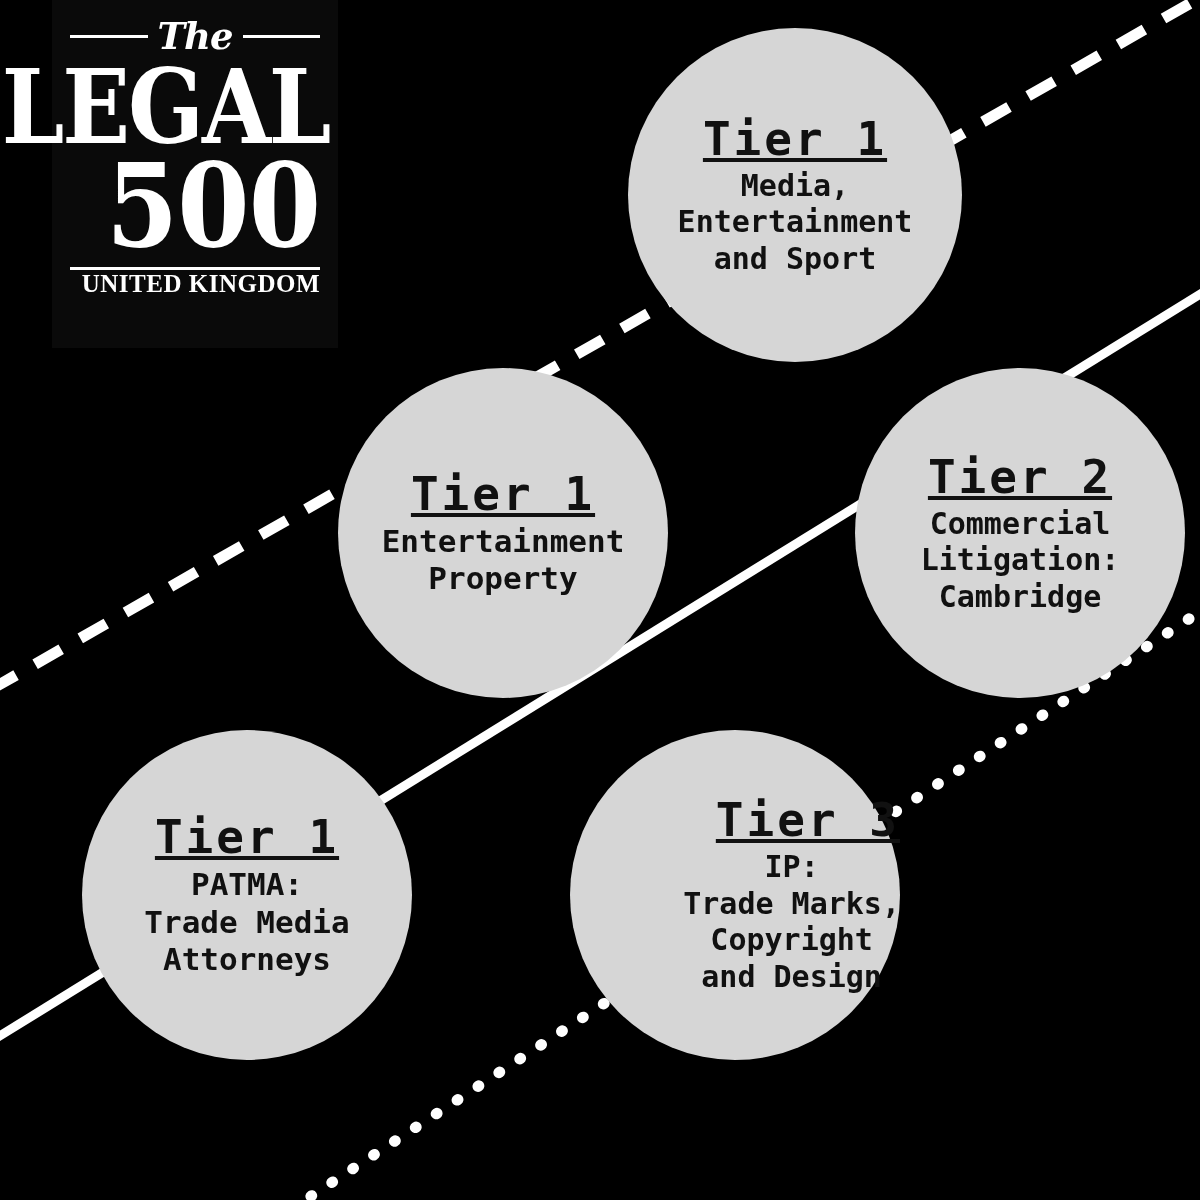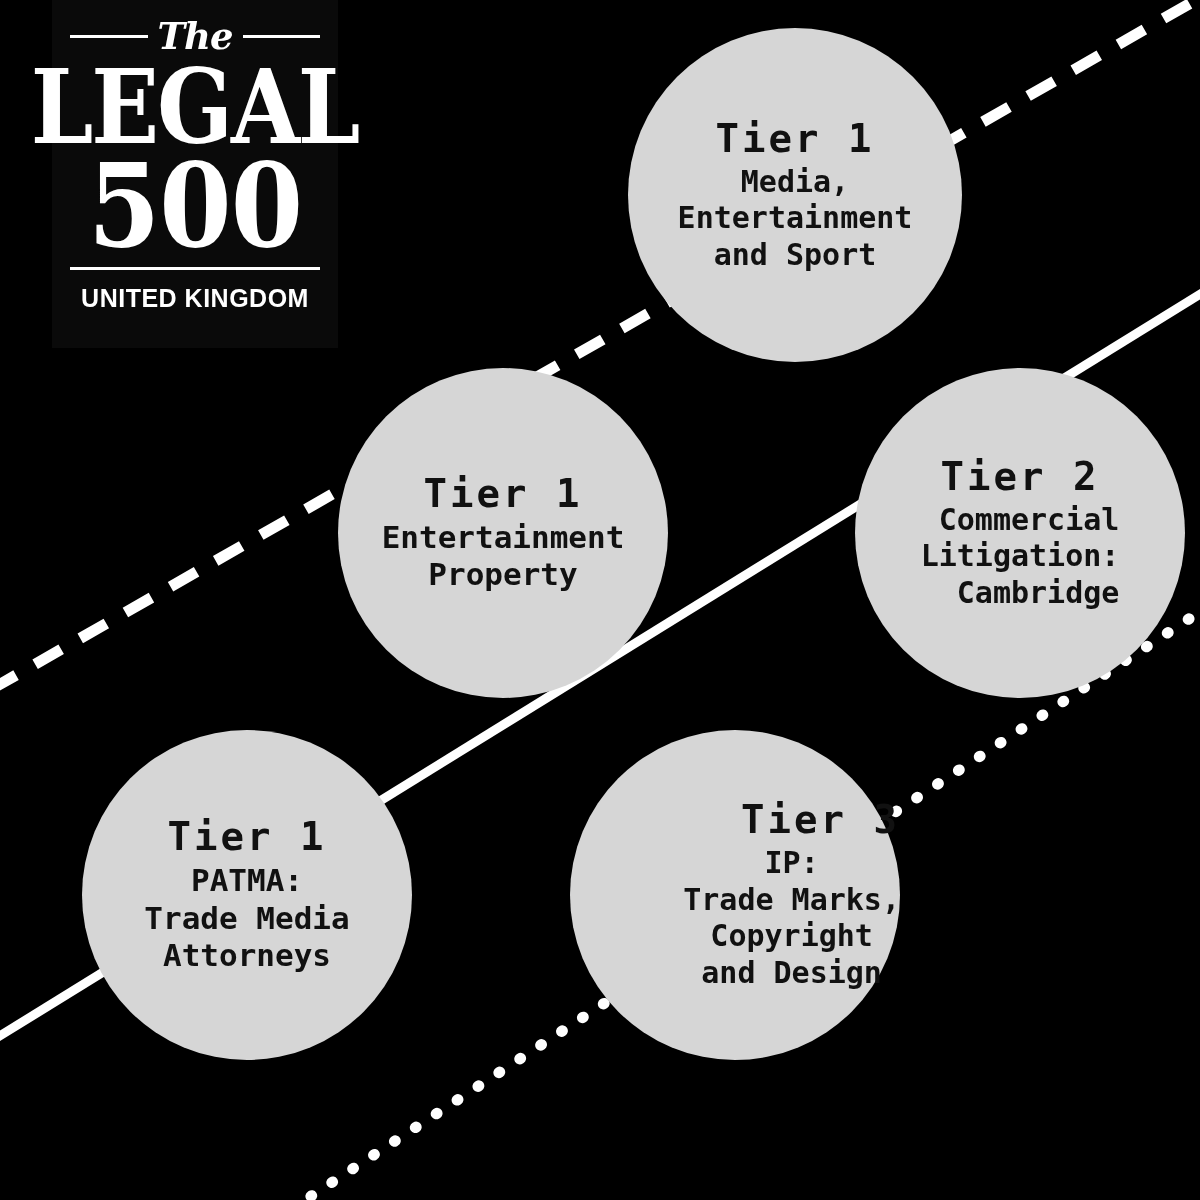--- a/index.html
+++ b/index.html
@@ -32,21 +32,21 @@
     left: 52px;
     top: 0px;
     width: 286px;
     height: 348px;
     background: #0a0a0a;
     z-index: 5;
     box-sizing: border-box;
     padding: 8px 18px 14px 18px;
     display: flex;
     flex-direction: column;
-    align-items: center;
+    align-items: flex-end;
     justify-content: flex-start;
   }
   .logo-the-row {
     width: 100%;
     display: flex;
     align-items: center;
     justify-content: center;
     gap: 8px;
     margin-top: 6px;
     height: 44px;
@@ -88,60 +88,60 @@
     transform-origin: center top;
     margin-top: 16px;
   }
   .logo-bottom-rule {
     width: 100%;
     height: 3px;
     background: #ffffff;
     margin-top: 20px;
   }
   .logo-country {
-    font-family: Liberation Sans, sans-serif;
+    font-family: Liberation Serif, serif;
     font-weight: 700;
     color: #ffffff;
     font-size: 25px;
     letter-spacing: 0.5px;
-    margin-top: 14px;
   }
 
   
   .bubble {
     position: absolute;
     border-radius: 50%;
     background: #d6d6d6;
     display: flex;
     flex-direction: column;
     align-items: center;
     justify-content: center;
     text-align: center;
     color: #111111;
     z-index: 4;
     box-sizing: border-box;
   }
   .bubble .tier {
     font-weight: 700;
-    font-size: 39px;
+    font-size: 46px;
     letter-spacing: 3px;
     line-height: 1.15;
     margin-bottom: 2px;
+    text-decoration: underline;
   }
   .bubble .practice {
     font-weight: 700;
     font-size: 31px;
     line-height: 1.22;
     letter-spacing: 0px;
     white-space: pre-line;
   }
 
   #bubble-media       { left: 628px; top: 28px;  width: 334px; height: 334px; }
   #bubble-ip          { left: 338px; top: 368px; width: 330px; height: 330px; }
-  #bubble-commercial  { left: 855px; top: 368px; width: 330px; height: 330px; text-align: right; }
+  #bubble-commercial  { left: 855px; top: 368px; width: 330px; height: 330px; }
   #bubble-patma       { left: 82px;  top: 730px; width: 330px; height: 330px; }
   #bubble-trademarks  { left: 570px; top: 730px; width: 330px; height: 330px; align-items: flex-end; }
 
   #bubble-media .practice      { font-size: 30px; }
   #bubble-commercial .practice { font-size: 30px; }
   #bubble-trademarks .practice { font-size: 30px; }
 </style>
 </head>
 <body>
 

